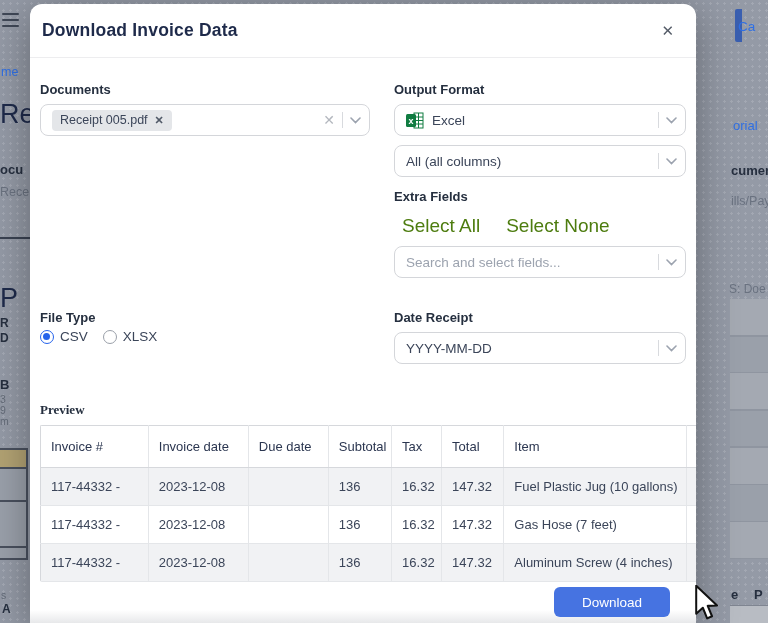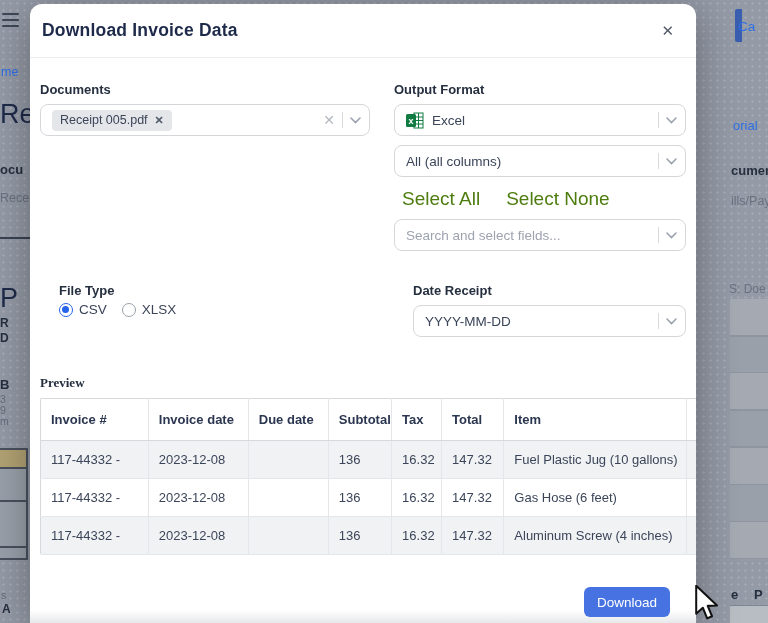--- a/index.html
+++ b/index.html
@@ -67,60 +67,60 @@
 
   .tag { display:inline-flex; align-items:center; gap:7px; background:#e4e6e9; border-radius:4px;
     padding:3.5px 8px; font-size:12.5px; color:#3b4559; }
   .tag-x { font-size:11px; font-weight:bold; color:#515a68; line-height:1; cursor:pointer; }
 
   .excel-ic { margin-right:8px; display:block; }
 
   .links-row { display:flex; gap:26px; margin:11px 0 9px 8px; }
   .blue-link { color:#4d7c0f; font-size:19px; cursor:pointer; }
 
-  .mt-row { margin-top:32px;margin-left:19px; }
+  .mt-row { margin-top:32px; }
   .radio-row { display:flex; align-items:center; gap:15px; margin-top:3px; }
   .radio-opt { display:flex; align-items:center; gap:6px; font-size:13.5px; color:#3b4559; cursor:pointer;justify-content:space-between; }
   .radio { width:14px; height:14px; border-radius:50%; border:1.5px solid #9aa0a9; position:relative; background:#fff; }
   .radio.sel { border-color:#2563eb; }
   .radio.sel::after { content:""; position:absolute; left:2px; top:2px; width:7px; height:7px;
     border-radius:50%; background:#2563eb; }
 
   .preview-wrap { margin-top:38px; }
   .table-clip { width:692px; overflow:hidden; border-radius:2px; }
   table.preview { border-collapse:collapse; table-layout:fixed; width:780px;
     border:1px solid #d6d8dc; font-size:13px; color:#3b4559; }
-  table.preview th { font-weight:bold; color:#2b3650; text-align:left; background:#fff;
+  table.preview th { font-weight:normal; color:#2b3650; text-align:left; background:#fff;
     padding:13px 10px; border-right:1px solid #e4e6e9; border-bottom:1px solid #d6d8dc; white-space:nowrap; overflow:hidden; }
   table.preview td { padding:11px 10px; border-right:1px solid #e4e6e9; border-bottom:1px solid #e4e6e9;
     white-space:nowrap; overflow:hidden; }
   table.preview tr.odd td { background:#f1f2f4; }
 
-  .download-btn { position:absolute; right:26px; bottom:6px; height:30px; padding:0 13px;
+  .download-btn { position:absolute; right:26px; bottom:6px; height:30px; padding:0 28px;
     background:#4673e1; color:#fff; border:none; border-radius:6px; font-size:13.5px;
     font-family:"Liberation Sans", sans-serif; cursor:pointer; z-index:3; }
 
   .cursor { position:absolute; left:694px; top:585px; z-index:5; pointer-events:none; }
 </style>
 </head>
 <body>
 
 <div class="screen">
 
   <div class="overlay"></div>
 
   <div class="hamburger">
       <span></span>
       <span></span>
       <span></span>
     </div>
   <div class="bg-frag bg-blue" style="left:1px; top:65px;">me</div>
   <div class="bg-frag bg-big" style="left:0; top:99px;">Re</div>
   <div class="bg-frag bg-bold" style="left:0; top:162px;">ocu</div>
-  <div class="bg-frag" style="left:0; top:191px;">Rece</div>
+  <div class="bg-frag" style="left:0; top:185px;">Rece</div>
   <div class="bg-line"></div>
   <div class="bg-frag bg-big" style="left:0; top:283px;">P</div>
   <div class="bg-frag bg-bold" style="left:0; top:316px; font-size:12px;">R</div>
   <div class="bg-frag bg-bold" style="left:0; top:331px; font-size:12px;">D</div>
   <div class="bg-frag bg-bold" style="left:0; top:377px;">B</div>
   <div class="bg-frag bg-small" style="left:0; top:393px;">3</div>
   <div class="bg-frag bg-small" style="left:0; top:404px;">9</div>
   <div class="bg-frag bg-small" style="left:0; top:415px;">m</div>
   <div class="bg-docbox">
     <div class="tan"></div>
@@ -191,20 +191,21 @@
           <div class="select" style="margin-top:9px;">
             <span class="grow">All (all columns)</span>
             <span class="sel-right">
               <span class="sel-div"></span>
               <svg class="chev" width="11" height="7" viewBox="0 0 11 7">
                   <polyline points="1,1 5.5,5.5 10,1" fill="none" stroke="#9ca3af" stroke-width="1.6" stroke-linecap="round"></polyline>
                 </svg>
             </span>
           </div>
 
+          <div class="field-label" style="margin:12px 0 0 0;">Extra Fields</div>
           <div class="links-row">
             <span class="blue-link">Select All</span>
             <span class="blue-link">Select None</span>
           </div>
           <div class="select">
             <span class="grow placeholder">Search and select fields...</span>
             <span class="sel-right">
               <span class="sel-div"></span>
               <svg class="chev" width="11" height="7" viewBox="0 0 11 7">
                   <polyline points="1,1 5.5,5.5 10,1" fill="none" stroke="#9ca3af" stroke-width="1.6" stroke-linecap="round"></polyline>
@@ -281,21 +282,21 @@
                   <td>Fuel Plastic Jug (10 gallons)</td>
                   <td>1</td>
                 </tr>
                 <tr class="even">
                   <td>117-44332 -</td>
                   <td>2023-12-08</td>
                   <td></td>
                   <td>136</td>
                   <td>16.32</td>
                   <td>147.32</td>
-                  <td>Gas Hose (6 feet)</td>
+                  <td>Gas Hose (7 feet)</td>
                   <td>1</td>
                 </tr>
                 <tr class="odd">
                   <td>117-44332 -</td>
                   <td>2023-12-08</td>
                   <td></td>
                   <td>136</td>
                   <td>16.32</td>
                   <td>147.32</td>
                   <td>Aluminum Screw (4 inches)</td>

